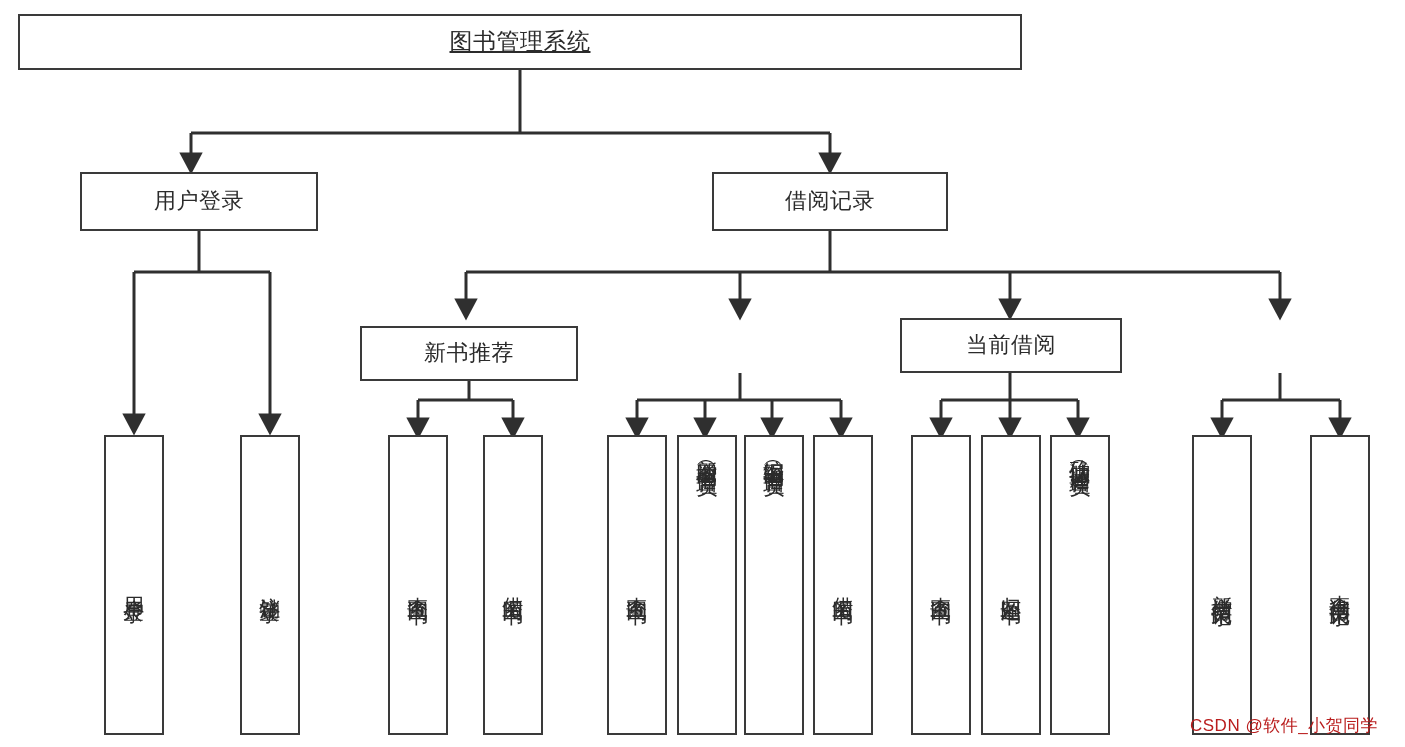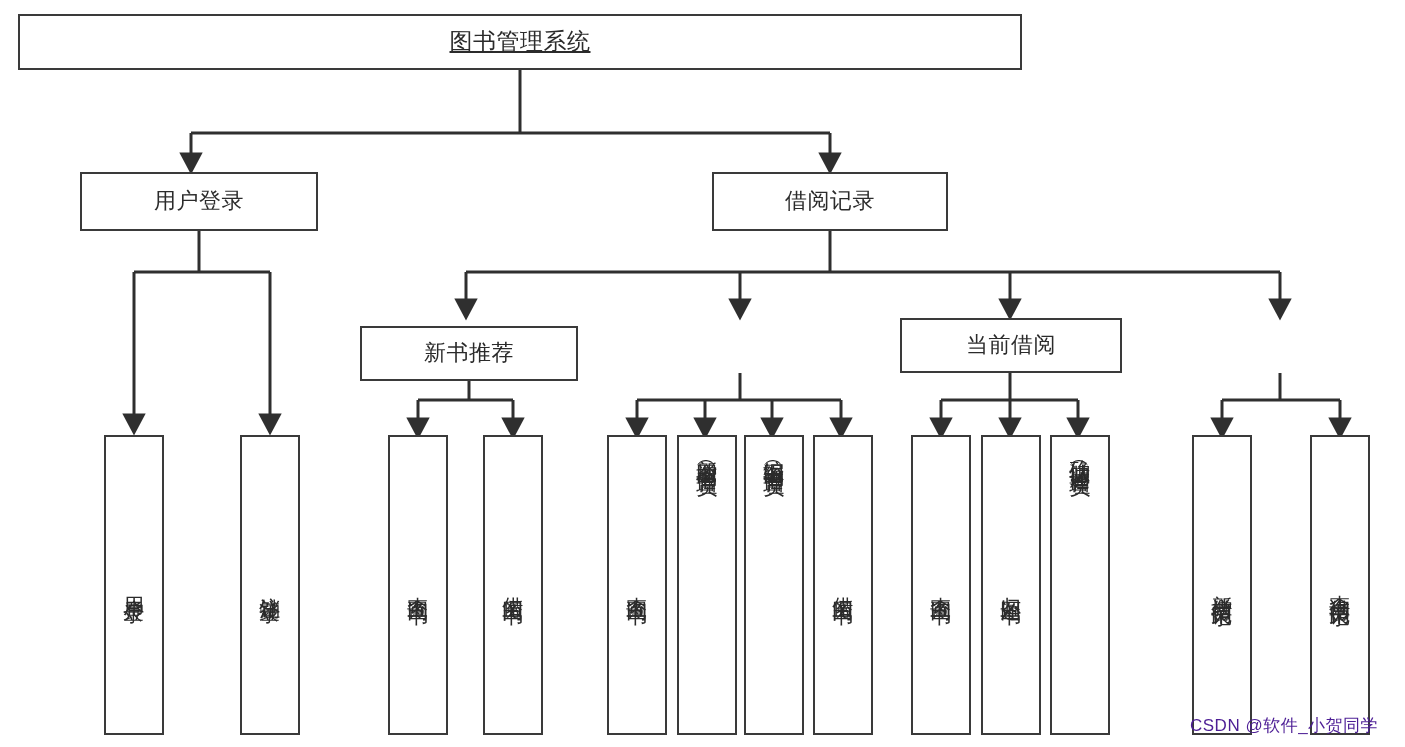--- a/index.html
+++ b/index.html
@@ -65,21 +65,21 @@
   }
   .node.v.center-text {
     align-items: center;
     padding-top: 0;
   }
   #watermark {
     position: absolute;
     left: 1190px;
     top: 714px;
     font-size: 17px;
-    color: #4c1d95;
+    color: #b91c1c;
     white-space: nowrap;
     letter-spacing: 0.5px;
   }
 </style>
 </head>
 <body>
 
 <div id="diagram-root">
 
   <svg id="edges-layer" viewBox="0 0 1405 747" width="1405" height="747" xmlns="http://www.w3.org/2000/svg">

